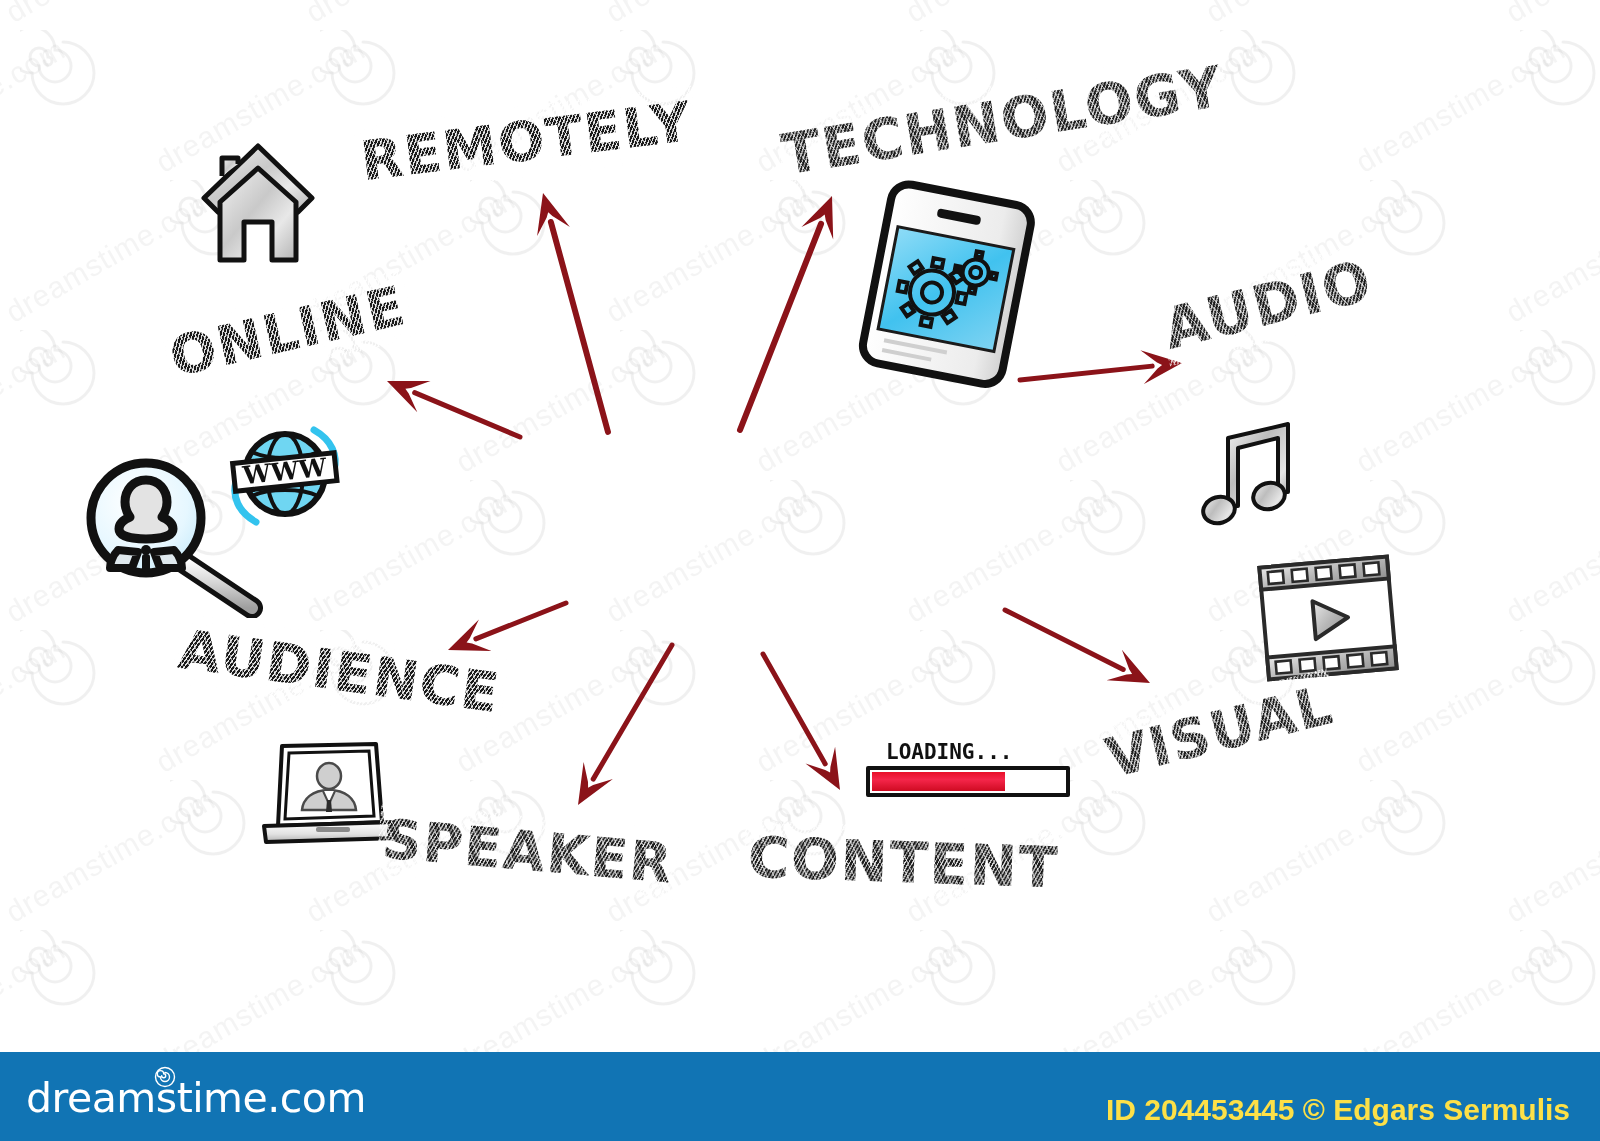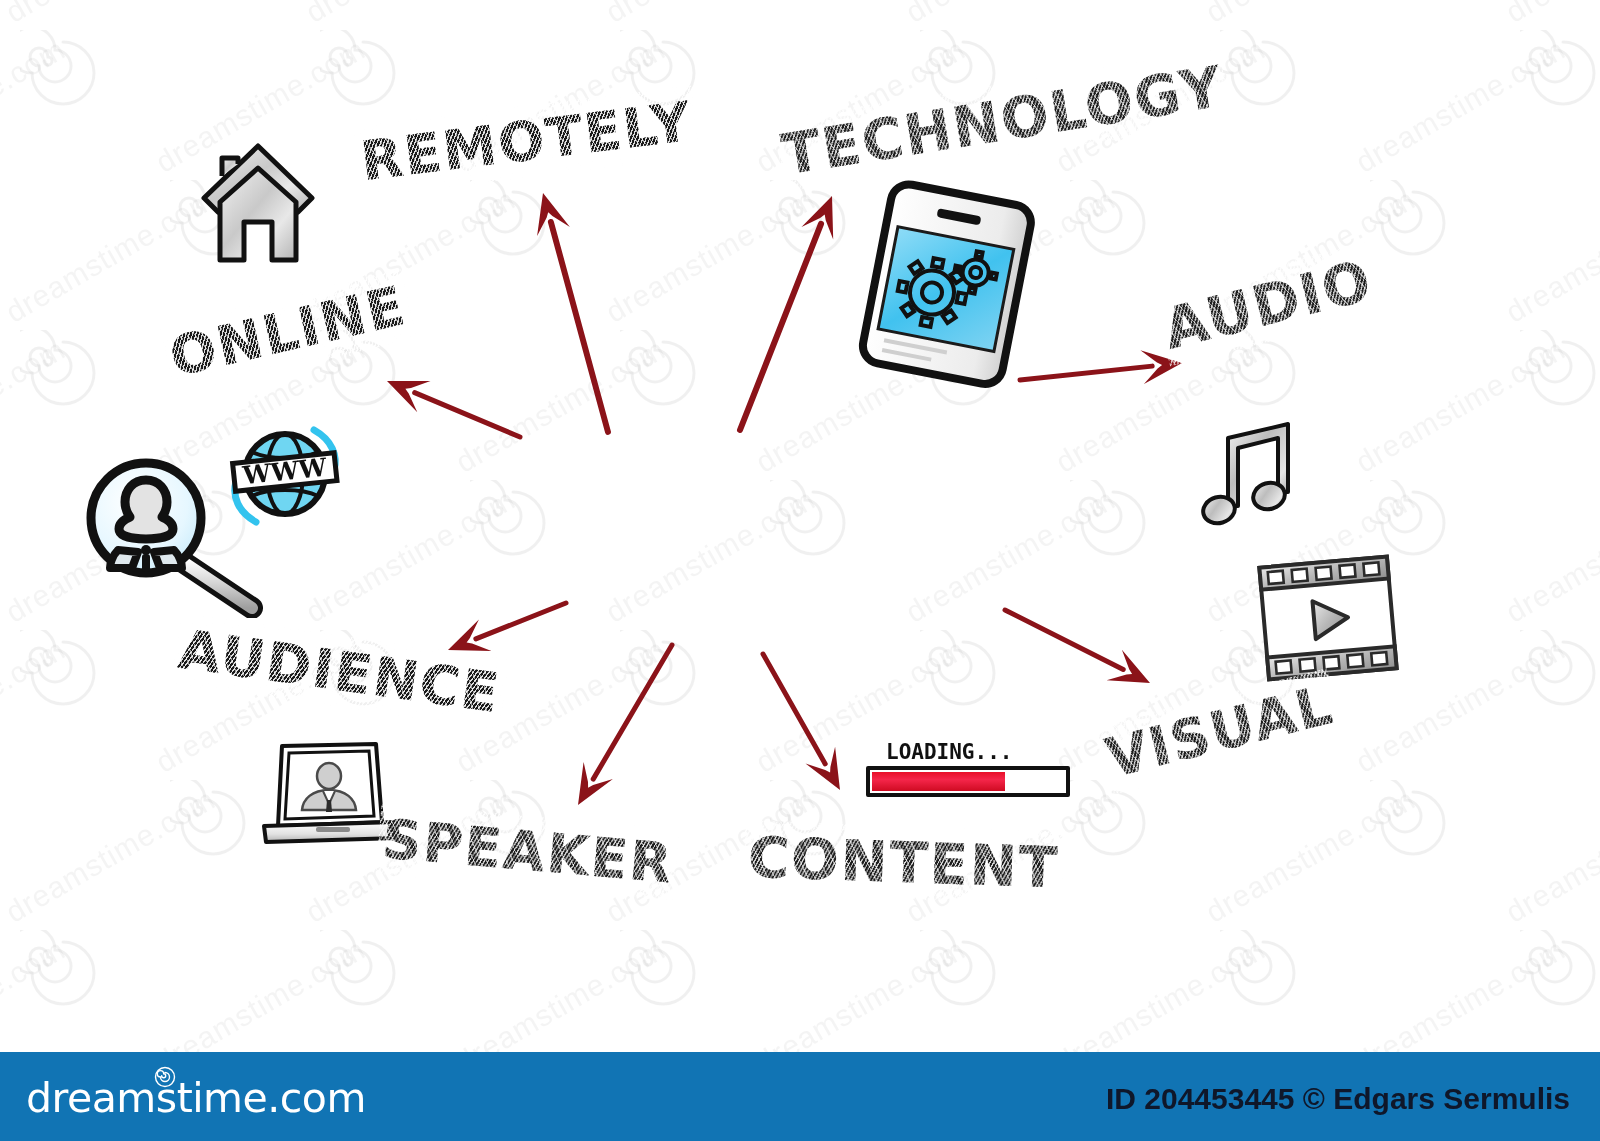--- a/index.html
+++ b/index.html
@@ -186,25 +186,25 @@
     position: absolute;
     left: 154px;
     top: 14px;
     font-size: 19px;
     color: #ffffff;
     font-family: "DejaVu Sans", sans-serif;
   }
   #footer-credit {
     position: absolute;
     right: 30px;
-    top: 30px;
+    top: 41px;
     font-family: "Liberation Sans", sans-serif;
     font-weight: bold;
     font-size: 30px;
-    color: #0f172a;
+    color: #fde047;
     letter-spacing: 0px;
   }
 </style>
 </head>
 <body>
 
 <div id="stage">
 
   <div id="watermark">
       <div class="wm-text" style="left: 0px; top: 0px;">dreamstime.com</div>

